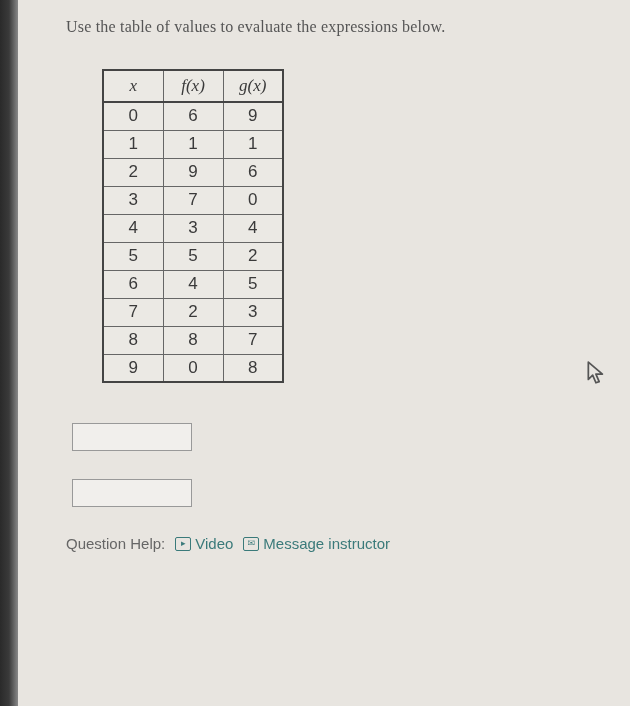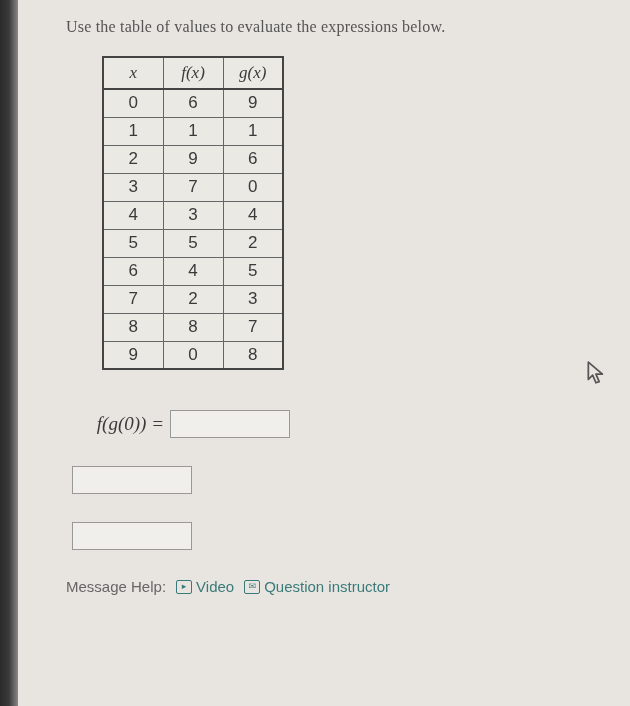--- a/index.html
+++ b/index.html
@@ -22,21 +22,21 @@
       width: 18px;
       height: 706px;
       background: linear-gradient(to right, #2a2a2a 0%, #3a3a3a 50%, #888 100%);
     }
     .content {
       padding: 18px 20px 0 66px;
     }
     .prompt {
       font-size: 16px;
       color: #555;
-      margin-bottom: 20px;
+      margin-bottom: 33px;
       letter-spacing: 0.2px;
     }
     .table-wrapper {
       margin-left: 36px;
       margin-bottom: 40px;
     }
     table.values {
       border-collapse: collapse;
       background: rgba(255,255,255,0.15);
     }
@@ -204,40 +204,36 @@
             <td>9</td>
             <td>0</td>
             <td>8</td>
           </tr>
         </tbody>
     </table>
   </div>
 
   <div class="questions">
     <div class="question-row">
-      <span class="expr"><i>f</i>(<i>g</i>(0)) =</span>
-      <input type="text" value="" style="">
-    </div>
-    <div class="question-row">
       <input type="text" value="" style="">
     </div>
     <div class="question-row">
       <input type="text" value="" style="">
     </div>
   </div>
 
   <div class="help-row">
-    <span>Message Help:</span>
+    <span>Question Help:</span>
     <span class="help-link">
       <span class="icon-box">▸</span>
       <span>Video</span>
     </span>
     <span class="help-link">
       <span class="icon-box">✉</span>
-      <span>Question instructor</span>
+      <span>Message instructor</span>
     </span>
   </div>
 
 </div>
 
 <svg class="cursor-icon" viewBox="0 0 20 24">
   <path d="M2 2 L2 18 L6 14 L9 21 L12 20 L9 13 L15 13 Z" fill="none" stroke="#555" stroke-width="1.6" stroke-linejoin="round"></path>
 </svg>
 
 </body></html>

